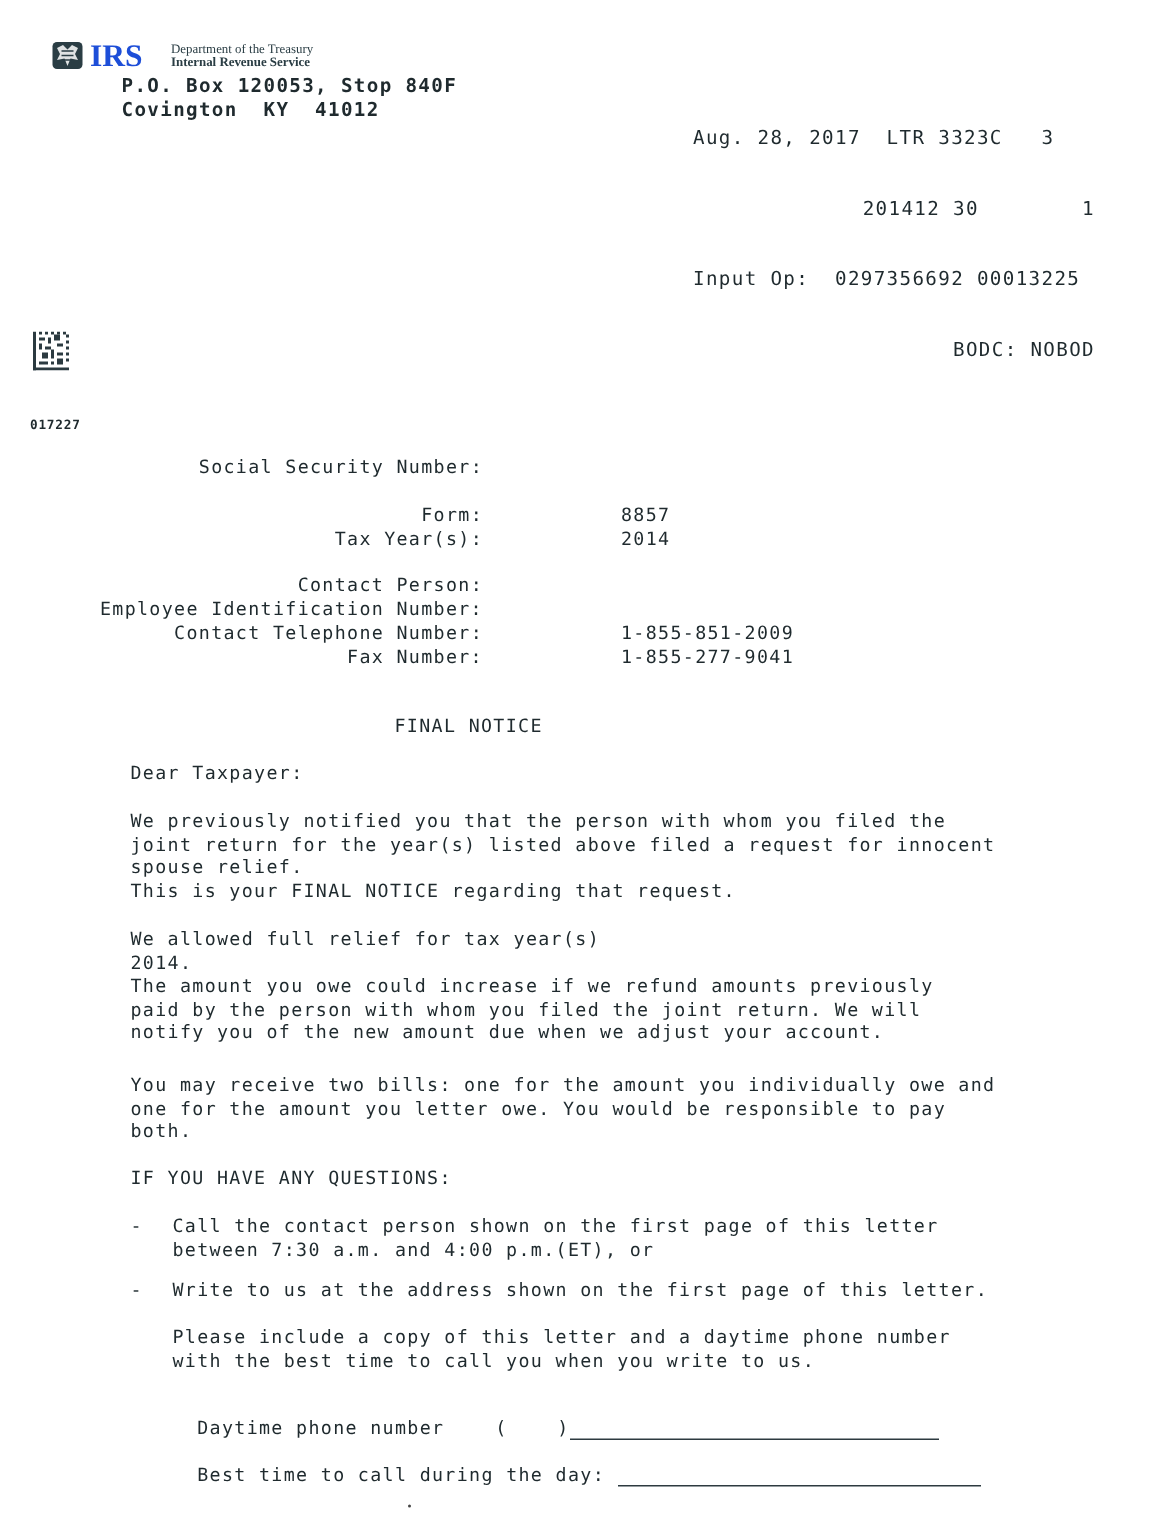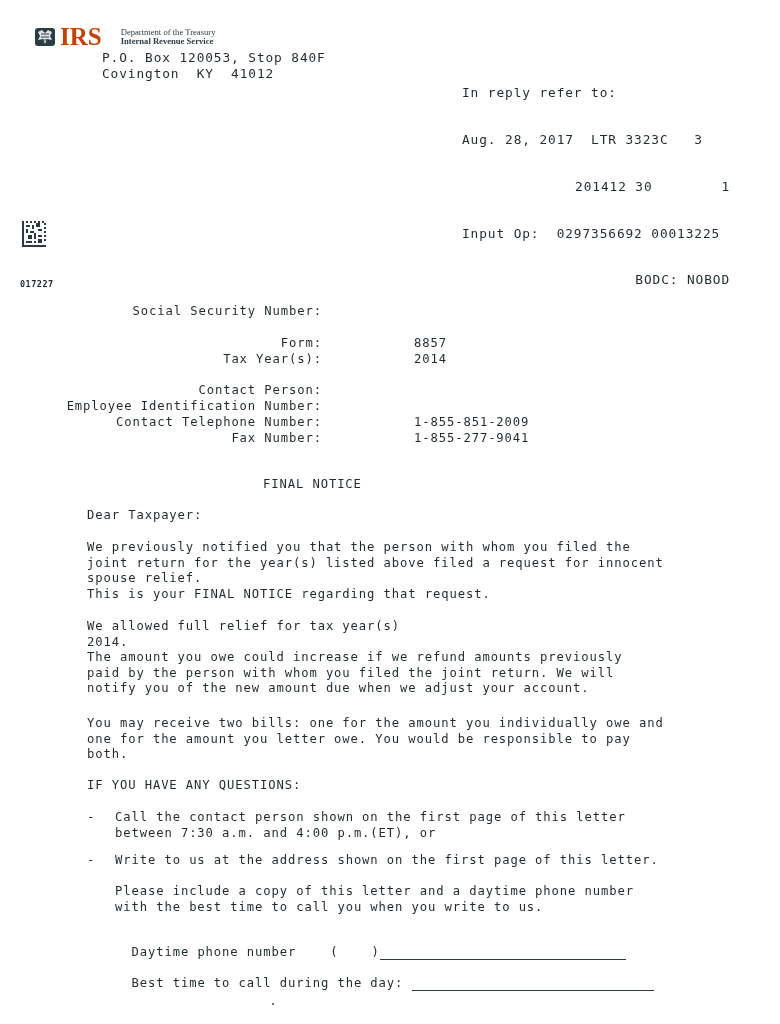--- a/index.html
+++ b/index.html
@@ -5,24 +5,24 @@
   html, body { margin:0; padding:0; }
   body {
     width:780px; height:1024px; background:#ffffff; position:relative; overflow:hidden;
     font-family:"DejaVu Sans Mono","Liberation Mono",monospace; color:#1f2a2e;
   }
   .mono { font-family:"DejaVu Sans Mono","Liberation Mono",monospace; font-size:12.2px; letter-spacing:0.9px; line-height:15.6px; white-space:pre; }
   .abs { position:absolute; }
   
   .logo { left:34px; top:24px; height:26px; display:flex; align-items:center; }
   .eagle { width:22px; height:22px; margin-right:4px; }
-  .irs { font-family:"Liberation Serif","DejaVu Serif",serif; font-weight:bold; font-size:25px; color:#c2410c; letter-spacing:0px; line-height:24px; }
+  .irs { font-family:"Liberation Serif","DejaVu Serif",serif; font-weight:bold; font-size:21px; color:#1d4ed8; letter-spacing:0px; line-height:24px; }
   .dept { font-family:"Liberation Serif","DejaVu Serif",serif; font-size:8.6px; line-height:9px; color:#2a3d44; margin-left:19px; }
   .dept .b { font-weight:bold; }
-  .addr { left:102px; top:50px; font-size:12.8px; }
+  .addr { left:81px; top:50px; font-size:12.8px;font-weight:bold; }
   .ref { left:462px; top:54px; font-size:12.8px; }
   .ref .r { display:block; }
   .r-right { text-align:right; width:268px; display:block; }
   .barcode { left:22px; top:221px; width:24px; height:26px; }
   .docnum { left:20px; top:277px; font-size:8.5px; font-weight:bold; letter-spacing:0.5px; }
   .field-row { position:absolute; left:0; width:780px; height:16px; }
   .field-row .lbl { position:absolute; right:458px; top:0; text-align:right; }
   .field-row .val { position:absolute; left:414px; top:0; }
   .center-title { left:263px; top:477px; }
   .body-block { left:87px; }
@@ -42,21 +42,20 @@
   <span class="dept">
     <span>Department of the Treasury</span><br>
     <span class="b">Internal Revenue Service</span>
   </span>
 </div>
 
 <div class="abs mono addr"><span>P.O. Box 120053, Stop 840F</span>
 <span>Covington  KY  41012</span></div>
 
 <div class="abs mono ref">
-  <span class="r">In reply refer to:</span>
   <span class="r">Aug. 28, 2017  LTR 3323C   3</span>
   <span class="r-right">201412 30        1</span>
   <span class="r">Input Op:  0297356692 00013225</span>
   <span class="r-right">BODC: NOBOD</span>
 </div>
 
 <svg class="abs barcode" viewBox="0 0 12 13">
   <rect x="0" y="0" width="12" height="13" fill="#ffffff"></rect>
   <rect x="0" y="0" width="1" height="13" fill="#2b3a40"></rect>
   <rect x="0" y="12" width="12" height="1" fill="#2b3a40"></rect>

